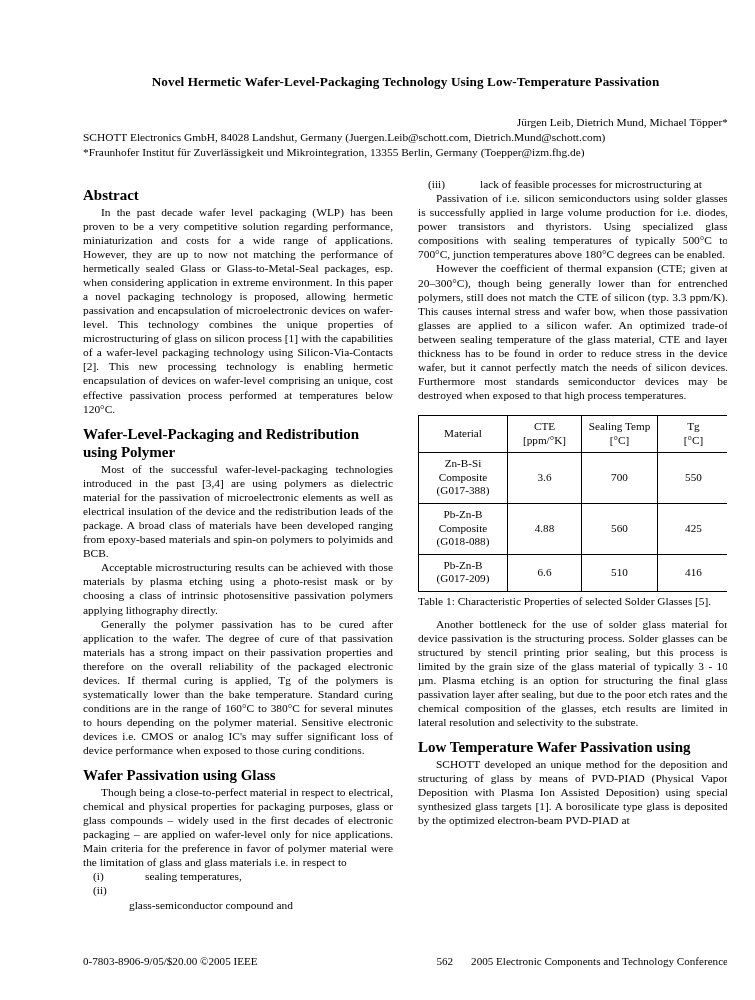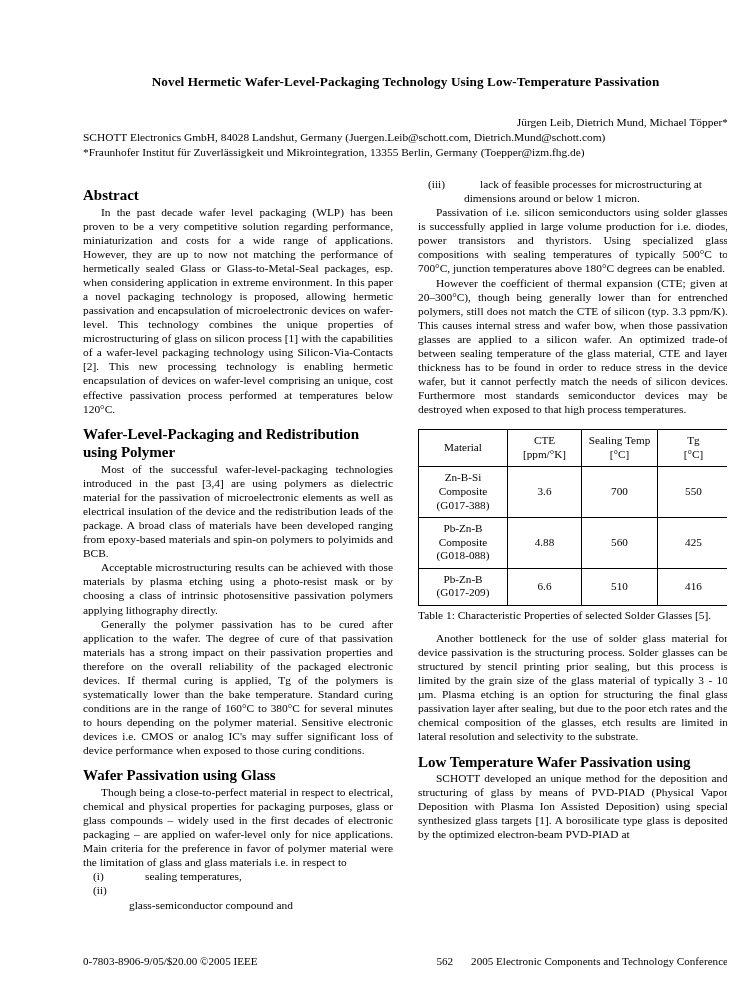--- a/index.html
+++ b/index.html
@@ -203,21 +203,20 @@
 
     <div class="col">
 
       <div class="rlist">
         <div class="ritem">
           <span class="rnum">(iii)</span>
           <span class="rtxt">lack of feasible processes for microstructuring at</span>
         </div>
         <div class="ritem">
           <span class="rnum"></span>
-          <span class="rtxt cont">dimensions around or below 1 micron.</span>
         </div>
       </div>
 
       <p>Passivation of i.e. silicon semiconductors using solder glasses is successfully applied in large volume production for i.e. diodes, power transistors and thyristors. Using specialized glass compositions with sealing temperatures of typically 500°C to 700°C, junction temperatures above 180°C degrees can be enabled.</p>
       <p>However the coefficient of thermal expansion (CTE; given at 20–300°C), though being generally lower than for entrenched polymers, still does not match the CTE of silicon (typ. 3.3 ppm/K). This causes internal stress and wafer bow, when those passivation glasses are applied to a silicon wafer. An optimized trade-of between sealing temperature of the glass material, CTE and layer thickness has to be found in order to reduce stress in the device wafer, but it cannot perfectly match the needs of silicon devices. Furthermore most standards semiconductor devices may be destroyed when exposed to that high process temperatures.</p>
 
       <div class="tbl-wrap">
         <table class="props">
           <colgroup>
             <col class="c1">

